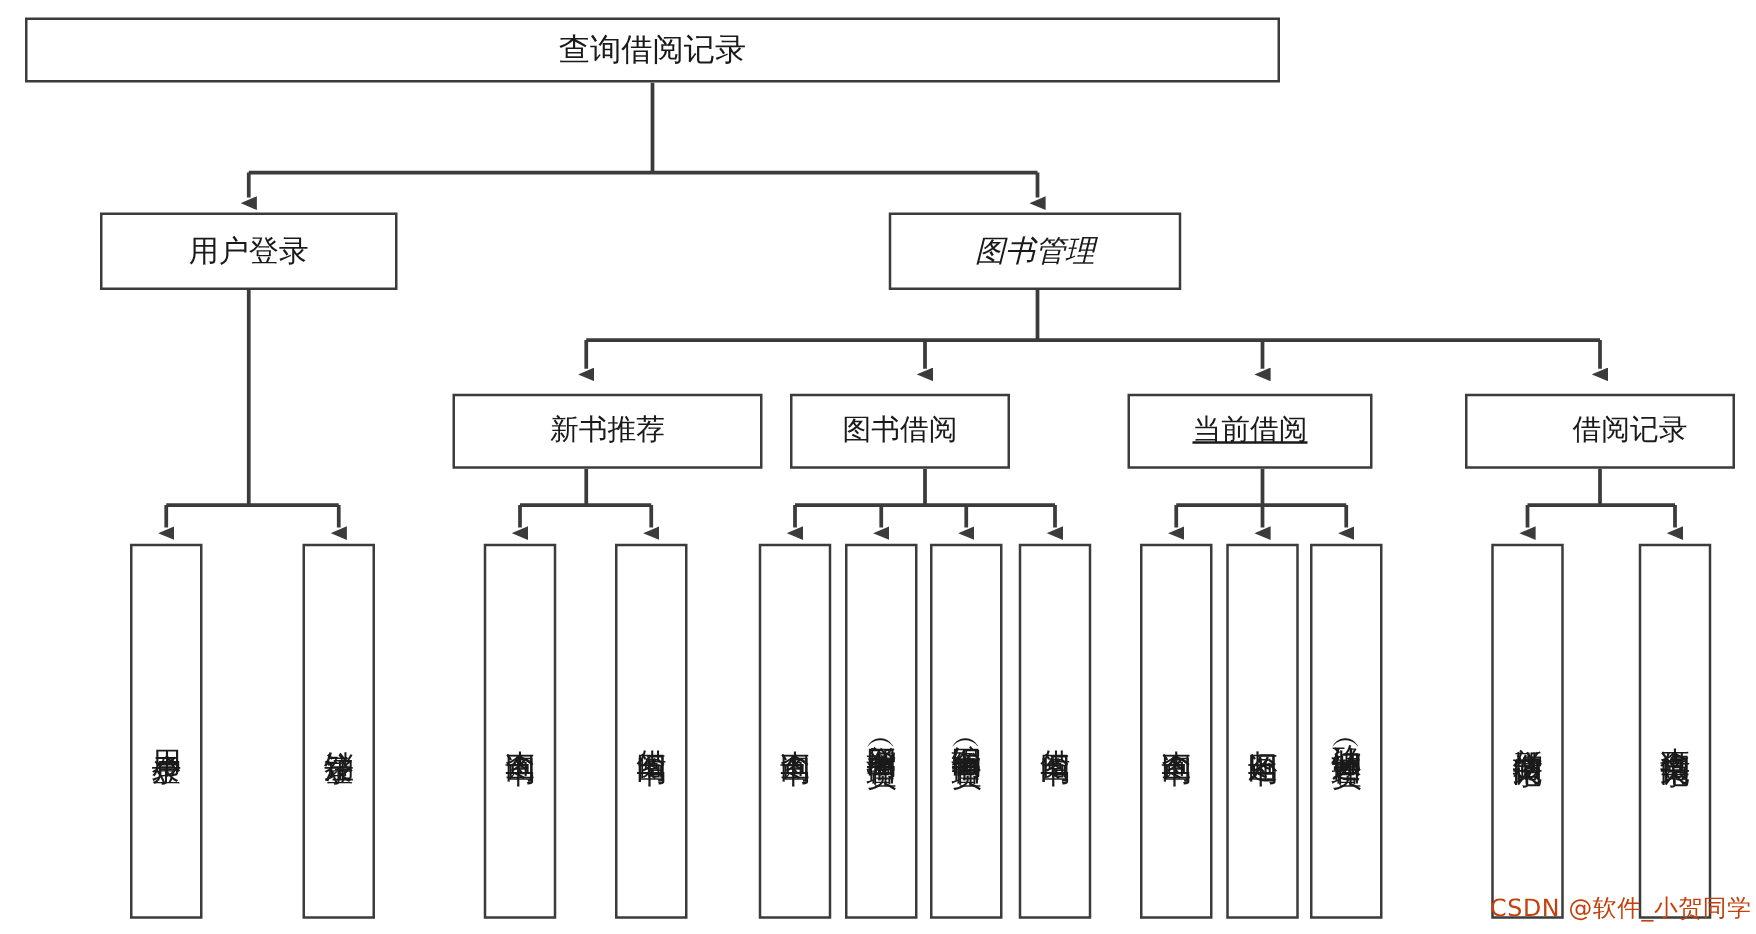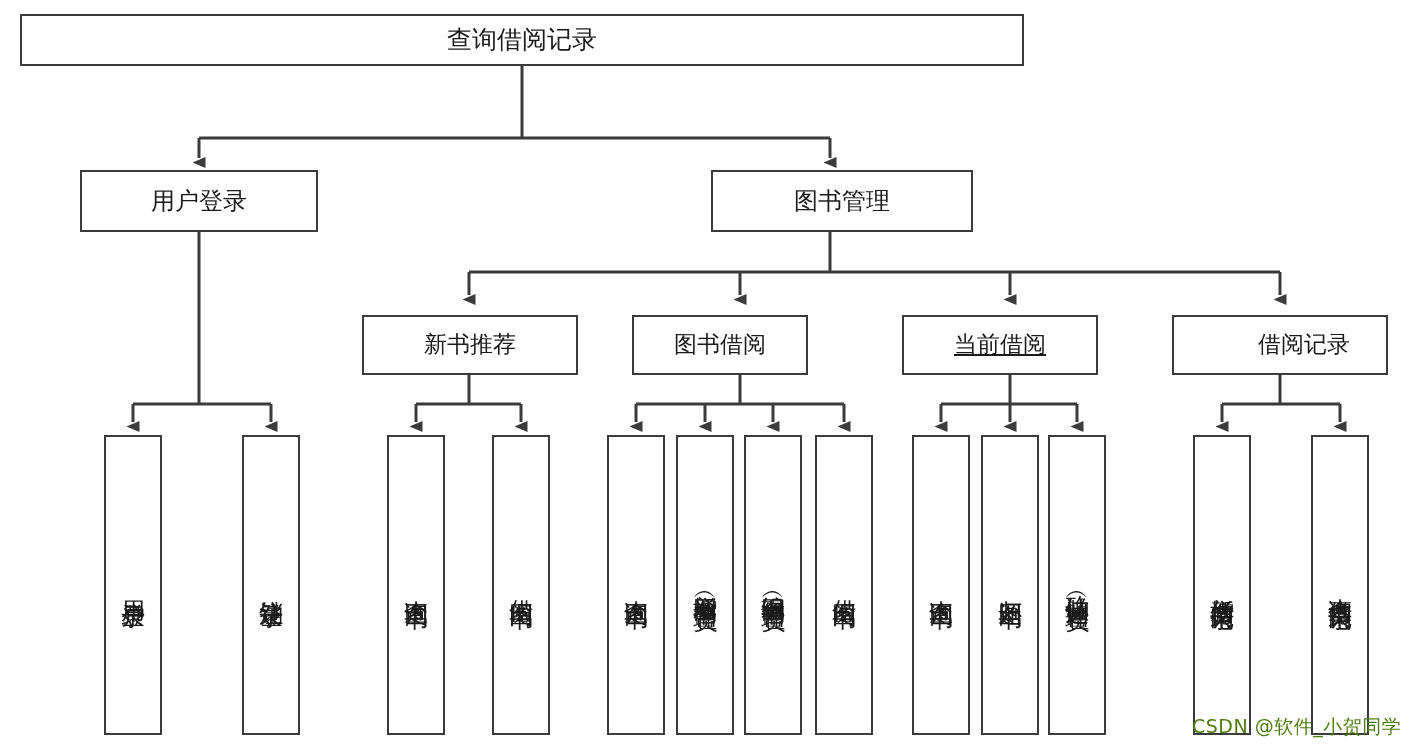--- a/index.html
+++ b/index.html
@@ -55,21 +55,21 @@
     white-space: pre-line;
   }
   .leaf .node-label {
     writing-mode: vertical-rl;
     text-orientation: upright;
     white-space: nowrap;
   }
   .watermark {
     position: absolute;
     font-size: 19px;
-    color: #4d7c0f;
+    color: #c2410c;
     white-space: nowrap;
     letter-spacing: 0.5px;
     pointer-events: none;
   }
 </style>
 </head>
 <body>
 
 <div id="canvas">
 
@@ -123,25 +123,25 @@
     </g>
   </svg>
 
   <div class="node root" style="left:20px; top:14px; width:1004px; height:52px;">
     <span class="node-label">查询借阅记录</span>
   </div>
 
   <div class="node lvl2" style="left:80px; top:170px; width:238px; height:62px;">
     <span class="node-label">用户登录</span>
   </div>
-  <div class="node lvl2" style="left:711px; top:170px; width:262px; height:62px;">
+  <div class="node lvl2" style="left:711px; top:170px; width:234px; height:62px;font-style:italic;">
     <span class="node-label">图书管理</span>
   </div>
 
-  <div class="node lvl3" style="left:362px; top:315px; width:216px; height:60px;">
+  <div class="node lvl3" style="left:362px; top:315px; width:248px; height:60px;">
     <span class="node-label">新书推荐</span>
   </div>
   <div class="node lvl3" style="left:632px; top:315px; width:176px; height:60px;">
     <span class="node-label">图书借阅</span>
   </div>
   <div class="node lvl3" style="left:902px; top:315px; width:196px; height:60px;text-decoration:underline;">
     <span class="node-label">当前借阅</span>
   </div>
   <div class="node lvl3" style="left:1172px; top:315px; width:216px; height:60px;padding-left:48px;">
     <span class="node-label">借阅记录</span>

